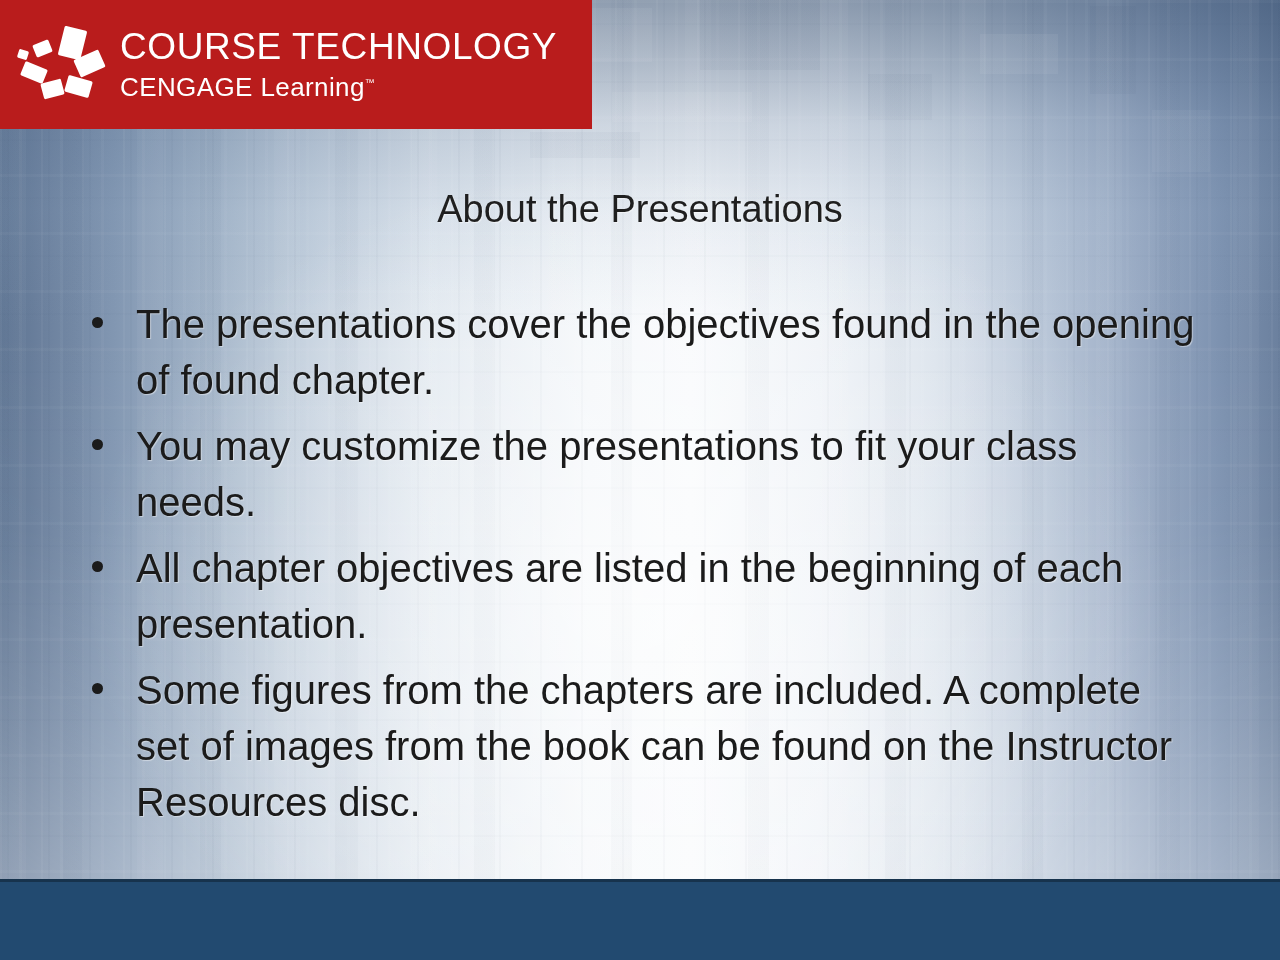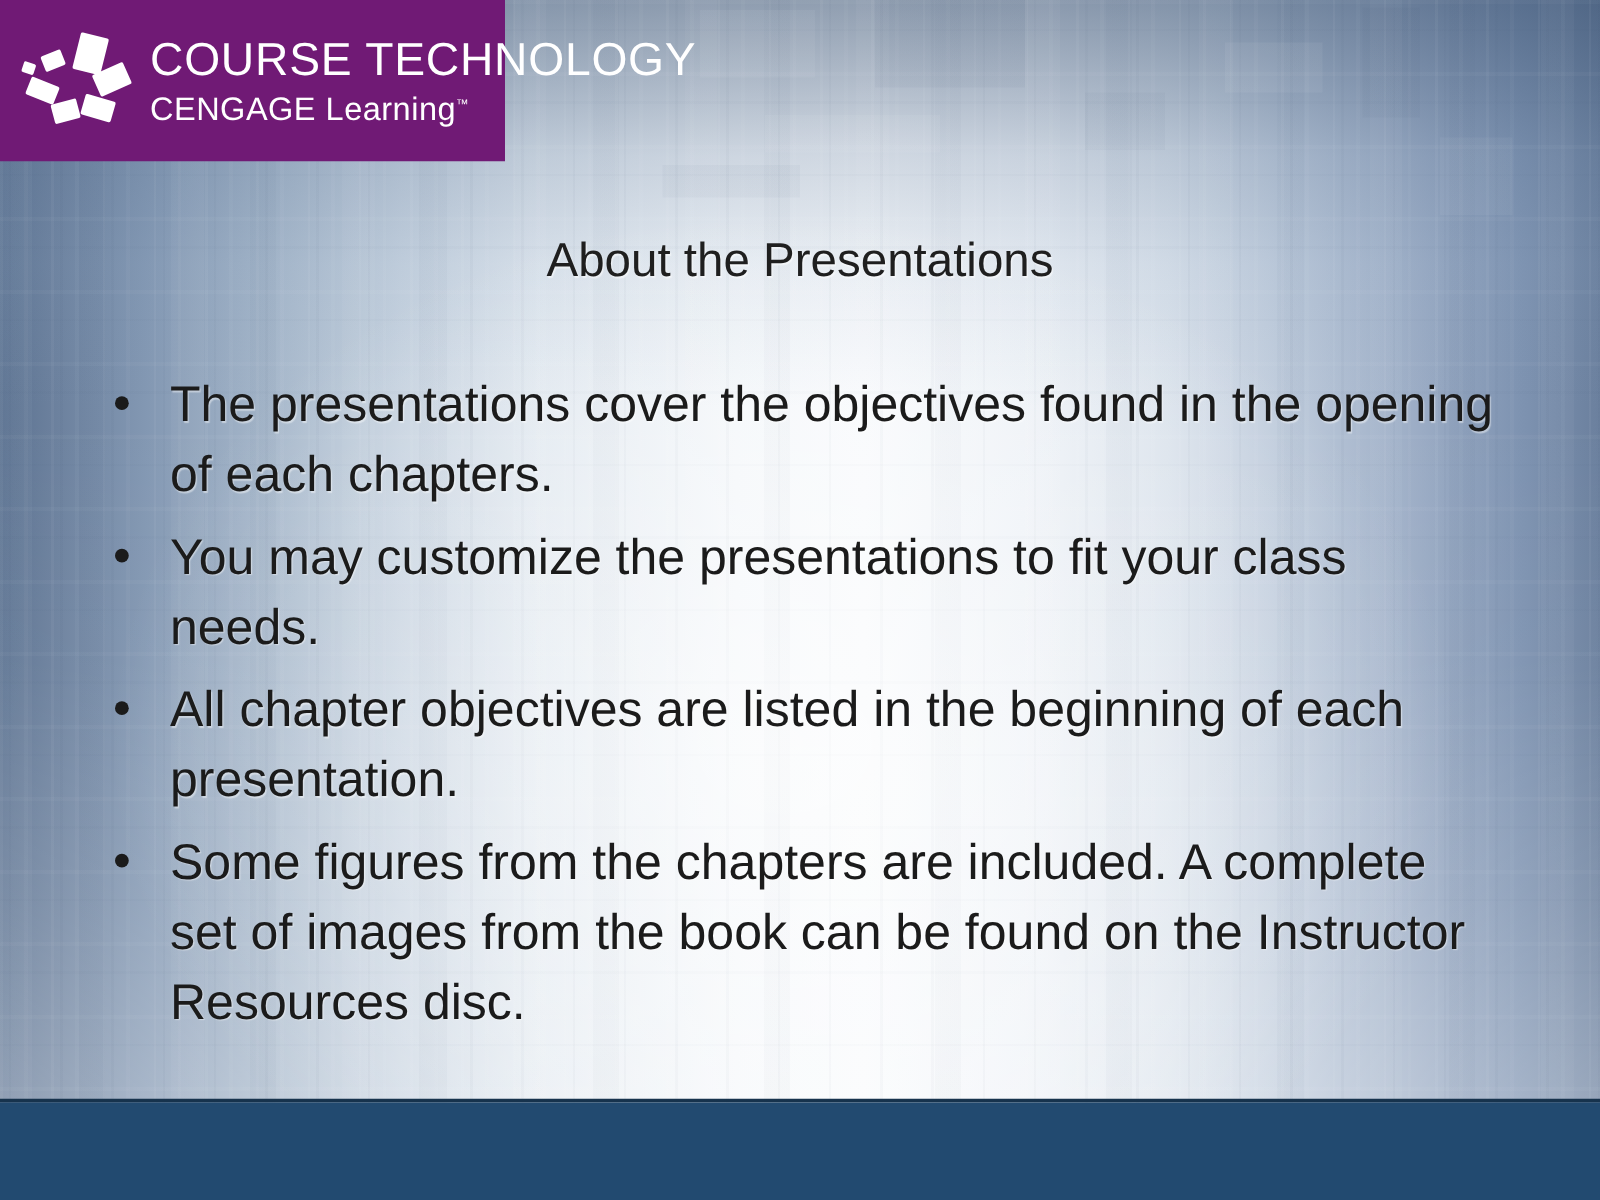--- a/index.html
+++ b/index.html
@@ -124,22 +124,22 @@
     position:absolute; inset:0;
     background:radial-gradient(ellipse 540px 430px at 49% 62%,
       rgba(255,255,255,0.58) 0%,
       rgba(255,255,255,0.30) 45%,
       rgba(255,255,255,0.00) 100%);
   }
 
   
   .logo-banner {
     position:absolute; left:0; top:0;
-    width:404px; height:129px;
-    background:#701a75;
+    width:592px; height:129px;
+    background:#b91c1c;
     display:flex; align-items:center;
   }
   .logo-mark {
     position:relative;
     width:92px; height:84px;
     margin-left:16px;
     flex:0 0 auto;
   }
   .logo-mark i {
     position:absolute;
@@ -259,21 +259,21 @@
       <div class="logo-line1">COURSE TECHNOLOGY</div>
       <div class="logo-line2"><span>CENGAGE Learning</span><span class="logo-tm">™</span></div>
     </div>
   </div>
 
   <div class="slide-title">About the Presentations</div>
 
   <div class="bullet-list">
     <div class="bullet-item">
       <span class="bullet-dot"></span>
-      <span>The presentations cover the objectives found in the opening of each chapters.</span>
+      <span>The presentations cover the objectives found in the opening of found chapter.</span>
     </div>
     <div class="bullet-item">
       <span class="bullet-dot"></span>
       <span>You may customize the presentations to fit your class needs.</span>
     </div>
     <div class="bullet-item">
       <span class="bullet-dot"></span>
       <span>All chapter objectives are listed in the beginning of each presentation.</span>
     </div>
     <div class="bullet-item">

